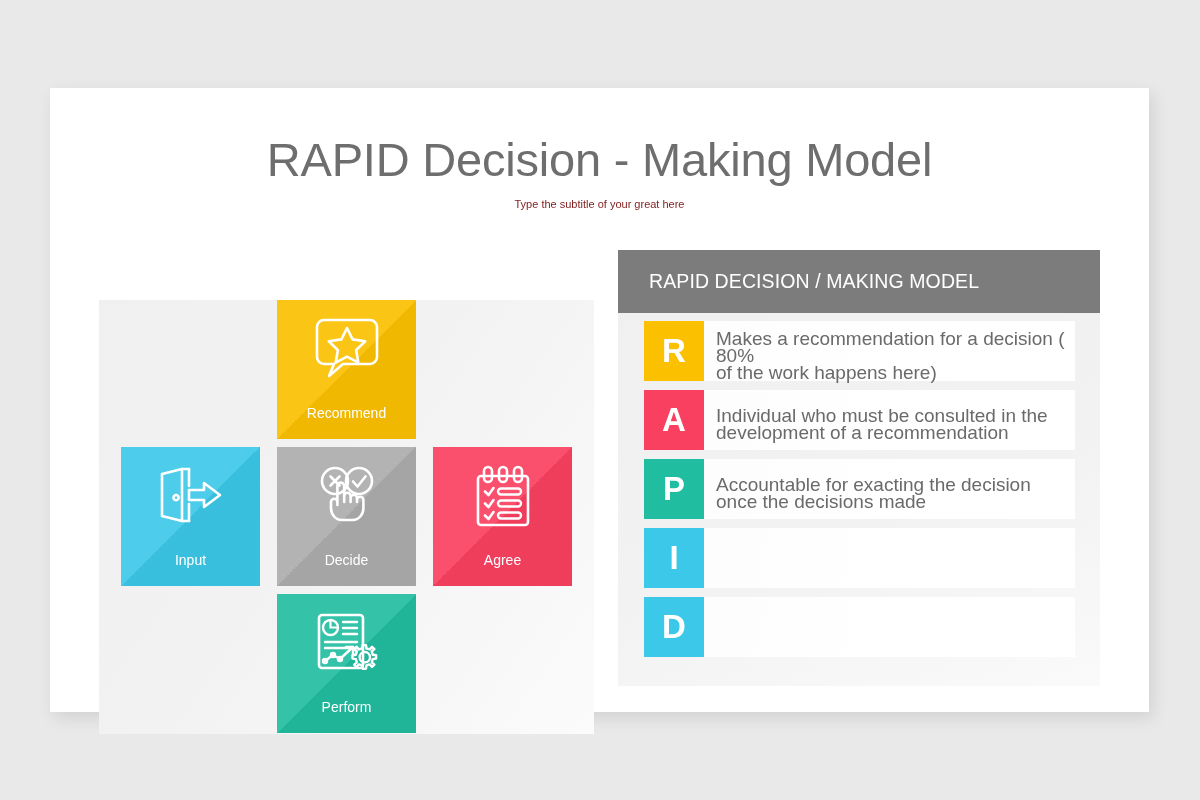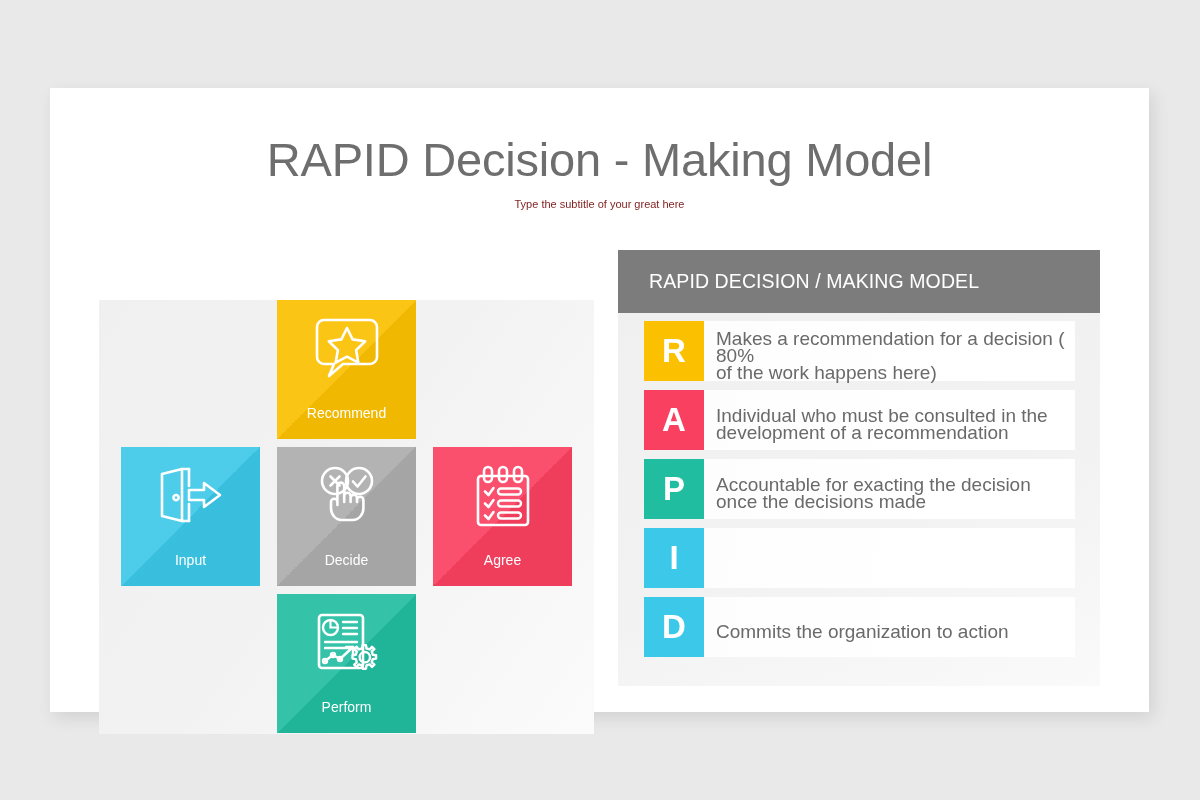--- a/index.html
+++ b/index.html
@@ -297,19 +297,18 @@
       </div>
 
       <div class="rapid-row" id="rapid-row-3">
         <div class="row-bg"></div>
         <div class="letter-box" style="background:#3cc8e8">I</div>
       </div>
 
       <div class="rapid-row" id="rapid-row-4">
         <div class="row-bg"></div>
         <div class="letter-box" style="background:#3cc8e8">D</div>
-        <div class="row-desc">Commits the organization to action</div>
       </div>
 
     </div>
   </div>
 
 </div>
 
 </body></html>

